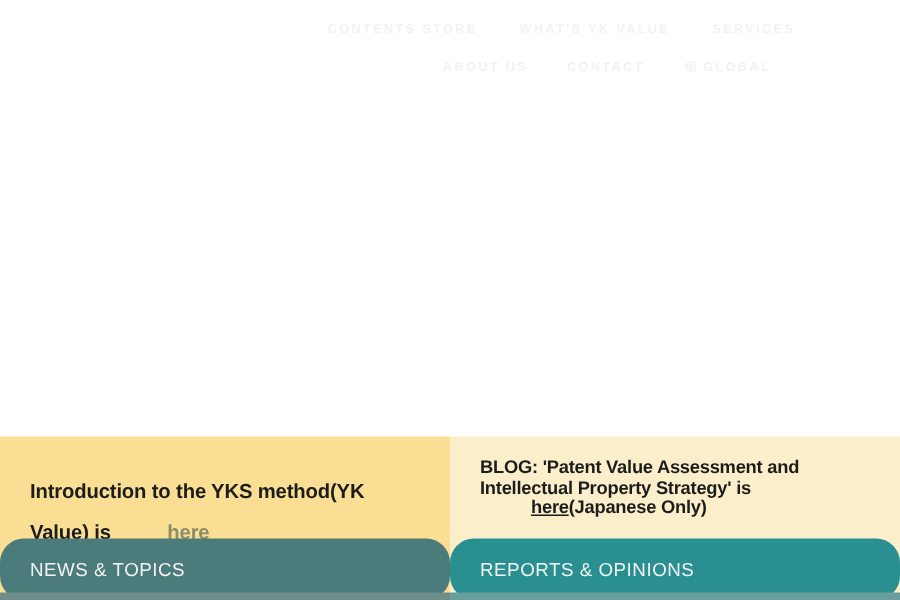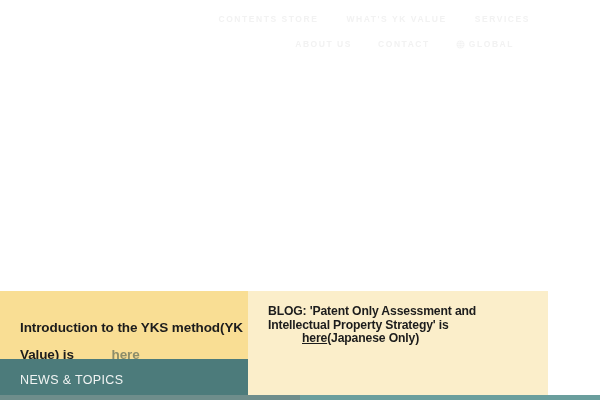--- a/index.html
+++ b/index.html
@@ -90,21 +90,21 @@
     height: 109px;
     display: flex;
   }
   .feature-panel {
     position: relative;
     height: 109px;
     overflow: hidden;
     box-sizing: border-box;
   }
   .panel-news {
-    width: 248px;
+    width: 300px;
     background: #f9de94;
   }
   .panel-reports {
     width: 300px;
     background: #fbeeca;
   }
 
   .panel-headline {
     position: absolute;
     left: 20px;
@@ -145,20 +145,21 @@
   .section-bar {
     position: absolute;
     bottom: 0;
     left: 0;
     height: 41px;
     display: flex;
     align-items: center;
     padding-left: 20px;
     box-sizing: border-box;
     cursor: pointer;
+    border-radius: 16px;
   }
   .panel-news .section-bar {
     width: 300px;
     background: #4c7b7b;
   }
   .panel-reports .section-bar {
     width: 300px;
     background: #2a8f91;
   }
   .section-bar-label {
@@ -230,22 +231,25 @@
       <p class="panel-headline">
         <span>Introduction to the YKS method(YK Value) is </span><a class="inline-link">here</a><span></span>
       </p>
       <div class="section-bar">
         <span class="section-bar-label">NEWS &amp; TOPICS</span>
       </div>
     </section>
 
     <section class="feature-panel panel-reports">
       <p class="panel-headline">
-        <span>BLOG: 'Patent Only Assessment and Intellectual Property Strategy' is </span><a class="inline-link">here</a><span class="paren-note">(Japanese Only)</span>
+        <span>BLOG: 'Patent Value Assessment and Intellectual Property Strategy' is </span><a class="inline-link">here</a><span class="paren-note">(Japanese Only)</span>
       </p>
+      <div class="section-bar">
+        <span class="section-bar-label">REPORTS &amp; OPINIONS</span>
+      </div>
     </section>
 
   </div>
 
   <div class="footer-hairline">
     <div class="hair-left"></div>
     <div class="hair-right"></div>
   </div>
 
 </div>

